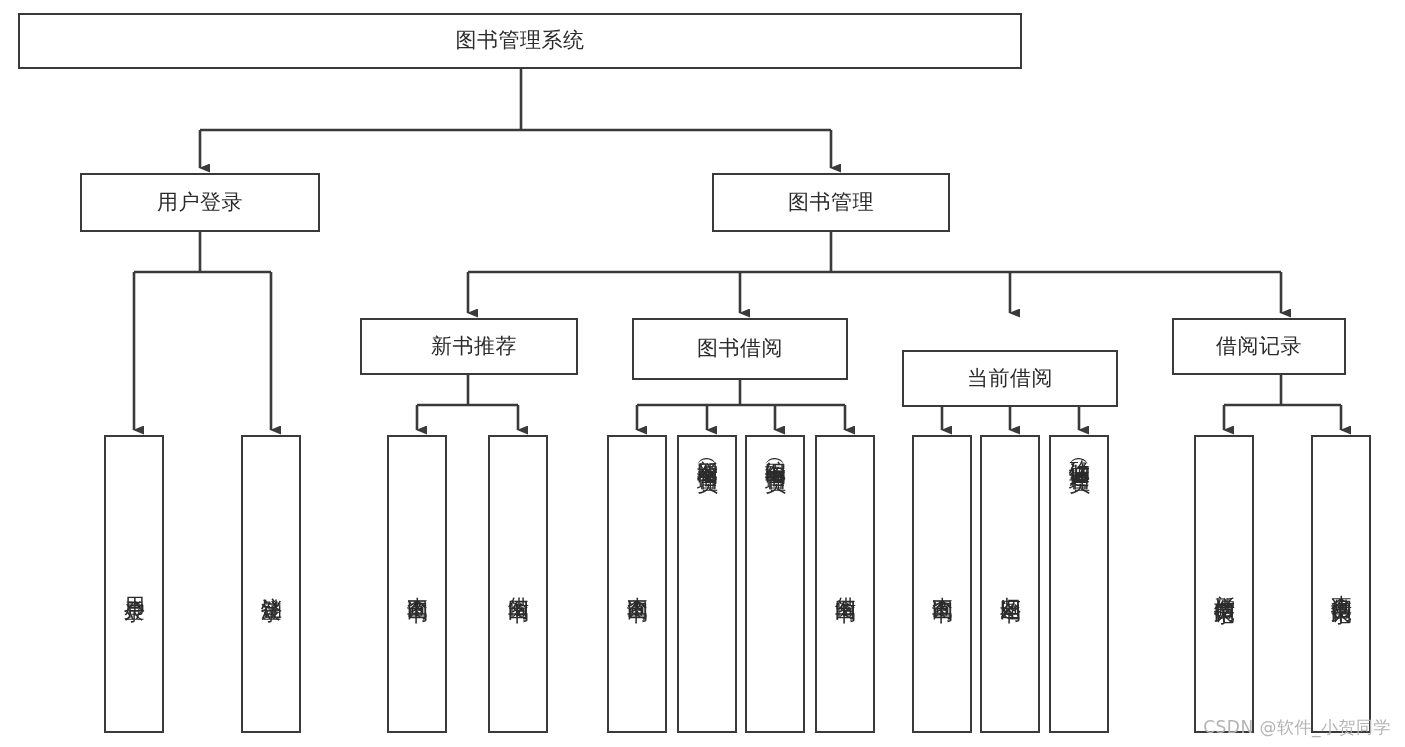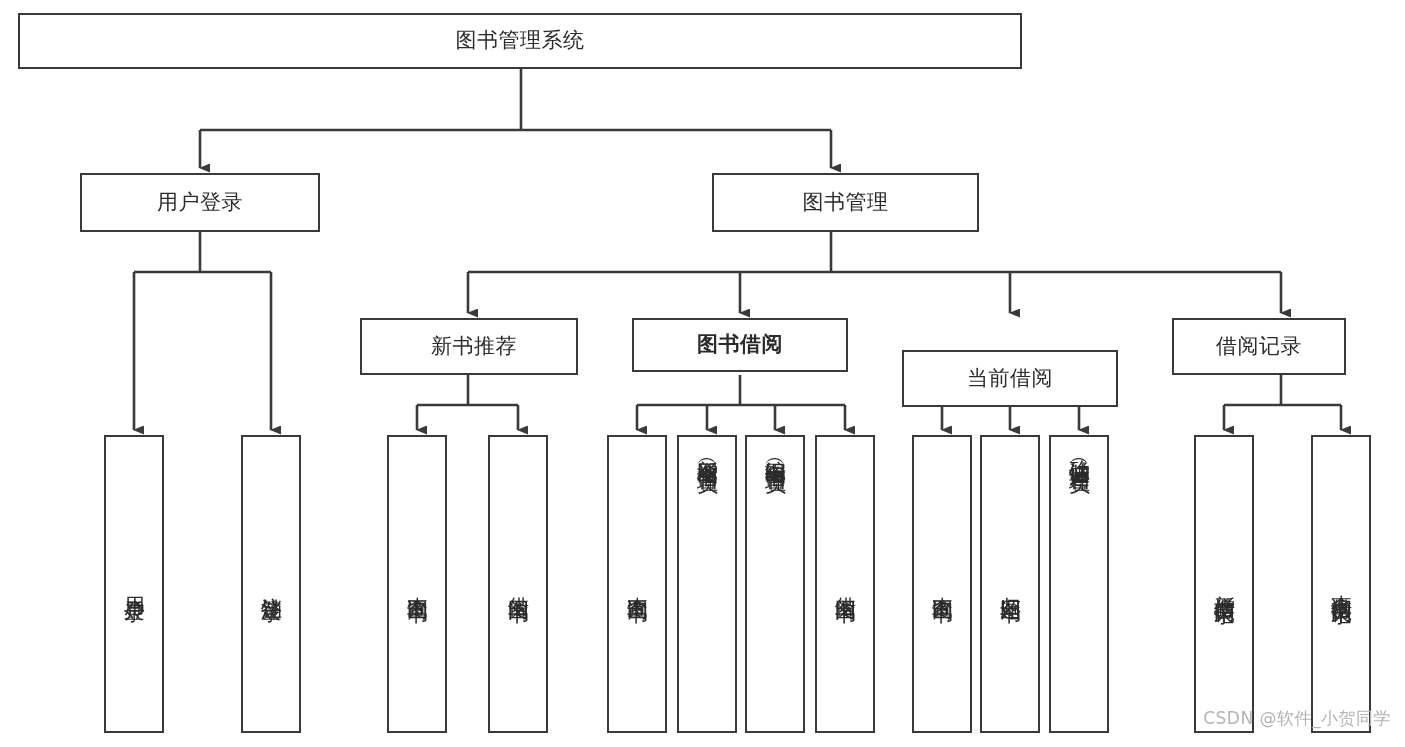--- a/index.html
+++ b/index.html
@@ -57,21 +57,21 @@
     justify-content: center;
     padding-top: 6px;
   }
   .leaf-box.centered {
     align-items: center;
     padding-top: 0;
   }
   #watermark {
     position: absolute;
     right: 14px;
-    bottom: 17px;
+    bottom: 8px;
     font-size: 17px;
     color: #b4b4b4;
     letter-spacing: 0.5px;
     white-space: nowrap;
     z-index: 6;
     pointer-events: none;
   }
 </style>
 </head>
 <body>
@@ -129,29 +129,29 @@
   </svg>
 
   <div class="node-box" style="left:18px; top:13px; width:1004px; height:56px;">
     <span class="node-label-h">图书管理系统</span>
   </div>
 
   <div class="node-box" style="left:80px; top:173px; width:240px; height:59px;">
     <span class="node-label-h">用户登录</span>
   </div>
 
-  <div class="node-box" style="left:712px; top:173px; width:267px; height:59px;">
+  <div class="node-box" style="left:712px; top:173px; width:238px; height:59px;">
     <span class="node-label-h">图书管理</span>
   </div>
 
   <div class="node-box" style="left:360px; top:318px; width:218px; height:57px;padding-left:10px;">
     <span class="node-label-h">新书推荐</span>
   </div>
 
-  <div class="node-box" style="left:632px; top:318px; width:216px; height:54px;font-weight:bold;">
+  <div class="node-box" style="left:632px; top:318px; width:216px; height:62px;">
     <span class="node-label-h">图书借阅</span>
   </div>
 
   <div class="node-box" style="left:902px; top:318px; width:216px; height:57px;margin-top:32px;">
     <span class="node-label-h">当前借阅</span>
   </div>
 
   <div class="node-box" style="left:1172px; top:318px; width:174px; height:57px;">
     <span class="node-label-h">借阅记录</span>
   </div>

